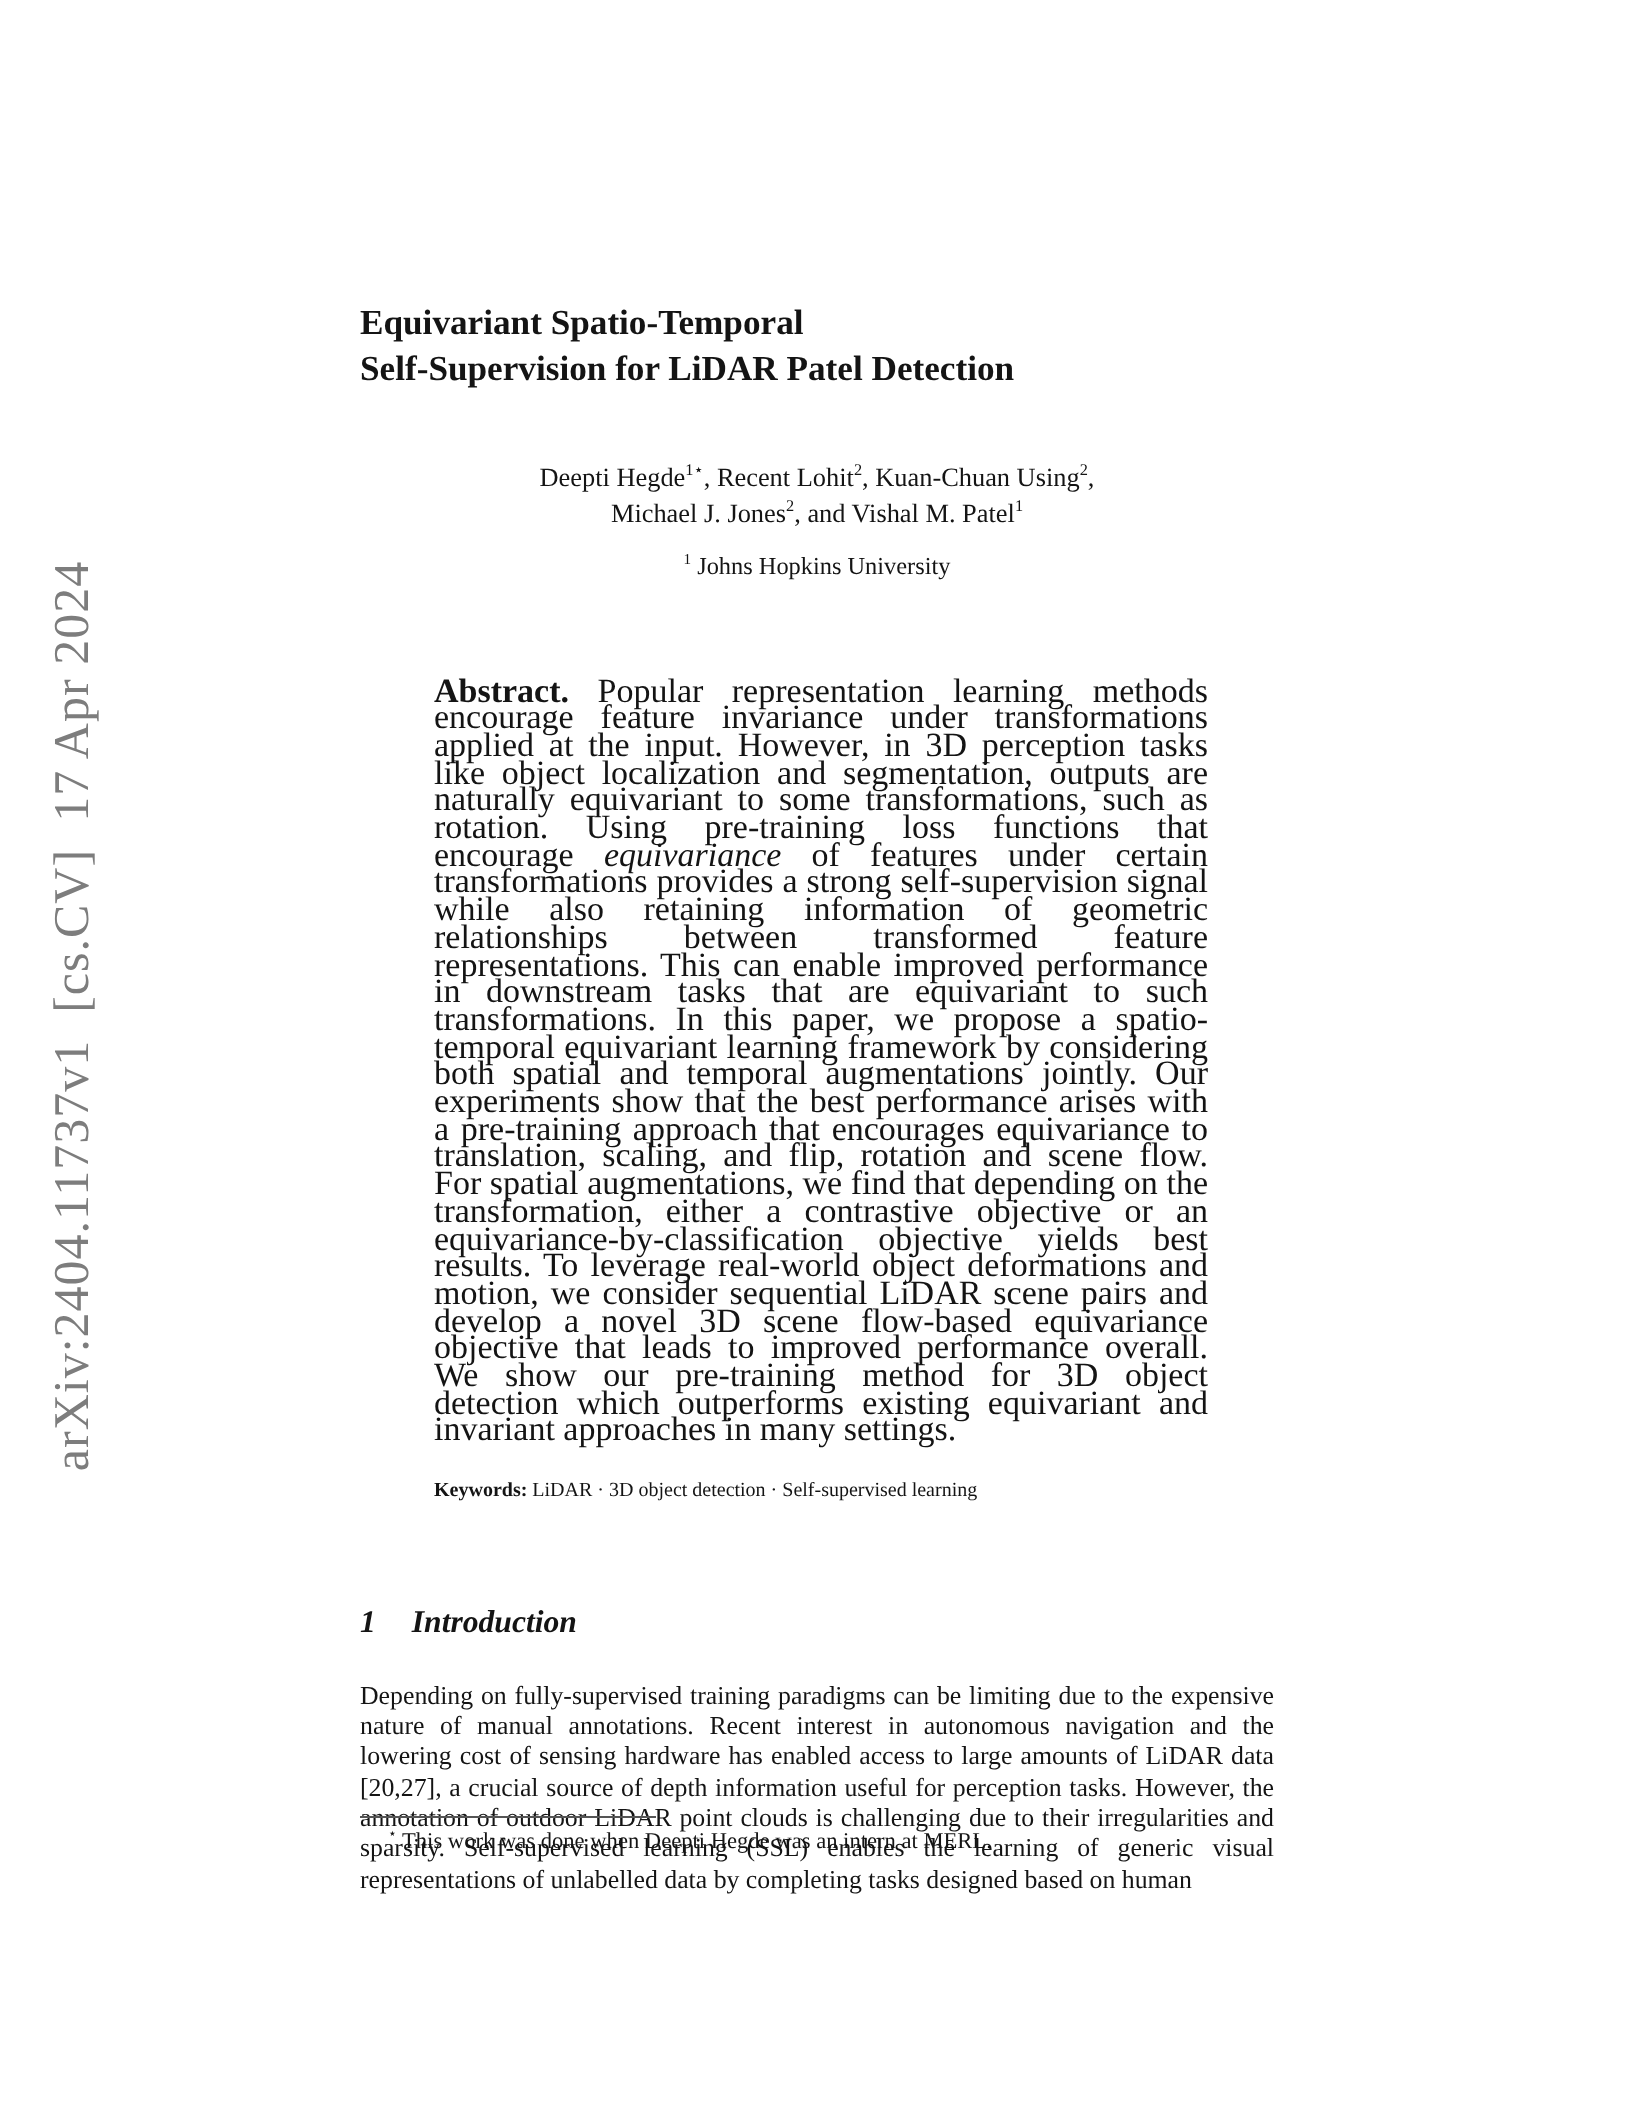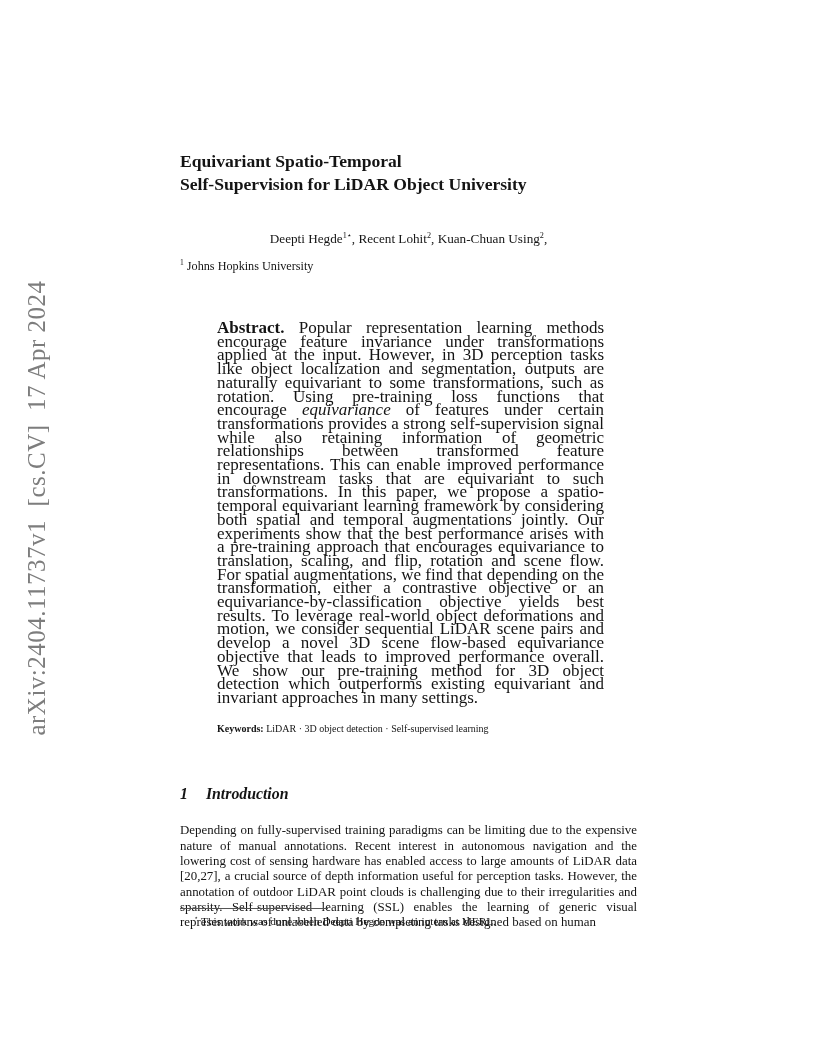--- a/index.html
+++ b/index.html
@@ -44,20 +44,21 @@
     text-align: center;
     font-size: 13.2px;
     line-height: 17.5px;
   }
   sup {
     font-size: 0.62em;
     line-height: 0;
   }
   .affiliations {
     margin-top: 11px;
+    text-align: center;
     font-size: 12.2px;
     line-height: 15.5px;
   }
   .abstract {
     margin-top: 47px;
     padding: 0 33px 0 37px;
     font-size: 17px;
     line-height: 13.7px;
     text-align: justify;
   }
@@ -106,25 +107,26 @@
 <body>
 
 <div class="page">
 
   <div class="watermark">arXiv:2404.11737v1  [cs.CV]  17 Apr 2024</div>
 
   <div class="content">
 
     <h1 class="title">
       <span style="display:block">Equivariant Spatio-Temporal</span>
-      <span style="display:block">Self-Supervision for LiDAR Object University</span>
+      <span style="display:block">Self-Supervision for LiDAR Patel Detection</span>
     </h1>
 
     <div class="authors">
       <span style="display:block"><span>Deepti Hegde</span><sup>1⋆</sup><span>, Recent Lohit</span><sup>2</sup><span>, Kuan-Chuan Using</span><sup>2</sup><span>,</span></span>
+      <span style="display:block"><span>Michael J. Jones</span><sup>2</sup><span>, and Vishal M. Patel</span><sup>1</sup></span>
     </div>
 
     <div class="affiliations">
       <span style="display:block"><sup>1</sup><span> Johns Hopkins University</span></span>
     </div>
 
     <p class="abstract"><span class="bold">Abstract.</span><span> Popular representation learning methods encourage feature invariance under transformations applied at the input. However, in 3D perception tasks like object localization and segmentation, outputs are naturally equivariant to some transformations, such as rotation. Using pre-training loss functions that encourage </span><em>equivariance</em><span> of features under certain transformations provides a strong self-supervision signal while also retaining information of geometric relationships between transformed feature representations. This can enable improved performance in downstream tasks that are equivariant to such transformations. In this paper, we propose a spatio-temporal equivariant learning framework by considering both spatial and temporal augmentations jointly. Our experiments show that the best performance arises with a pre-training approach that encourages equivariance to translation, scaling, and flip, rotation and scene flow. For spatial augmentations, we find that depending on the transformation, either a contrastive objective or an equivariance-by-classification objective yields best results. To leverage real-world object deformations and motion, we consider sequential LiDAR scene pairs and develop a novel 3D scene flow-based equivariance objective that leads to improved performance overall. We show our pre-training method for 3D object detection which outperforms existing equivariant and invariant approaches in many settings.</span></p>
 
     <p class="keywords"><span class="bold">Keywords:</span><span> LiDAR · 3D object detection · Self-supervised learning</span></p>
 

